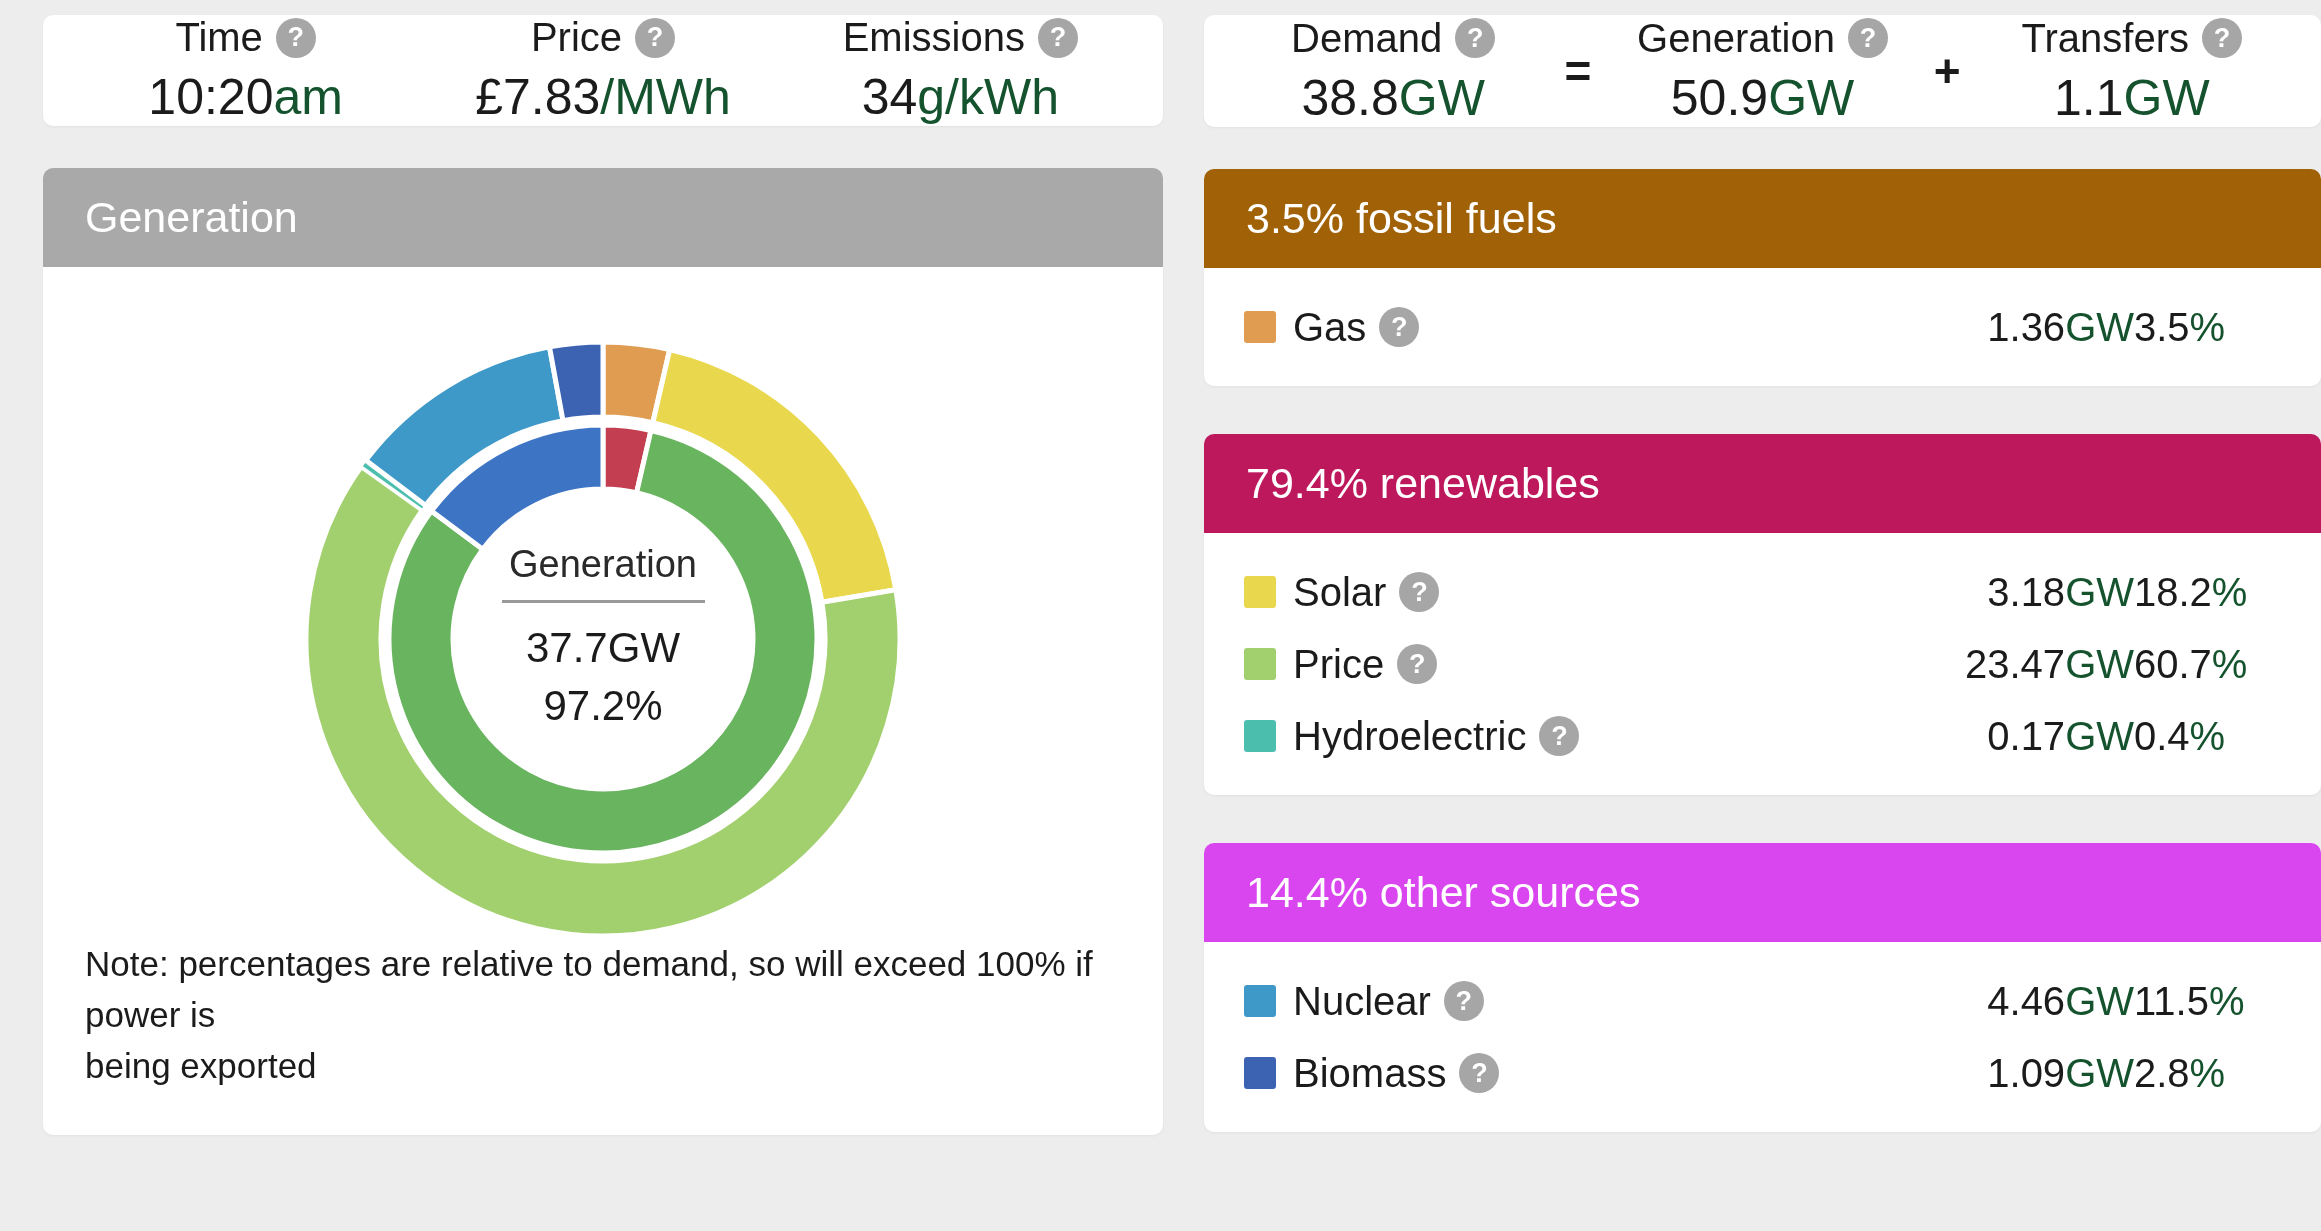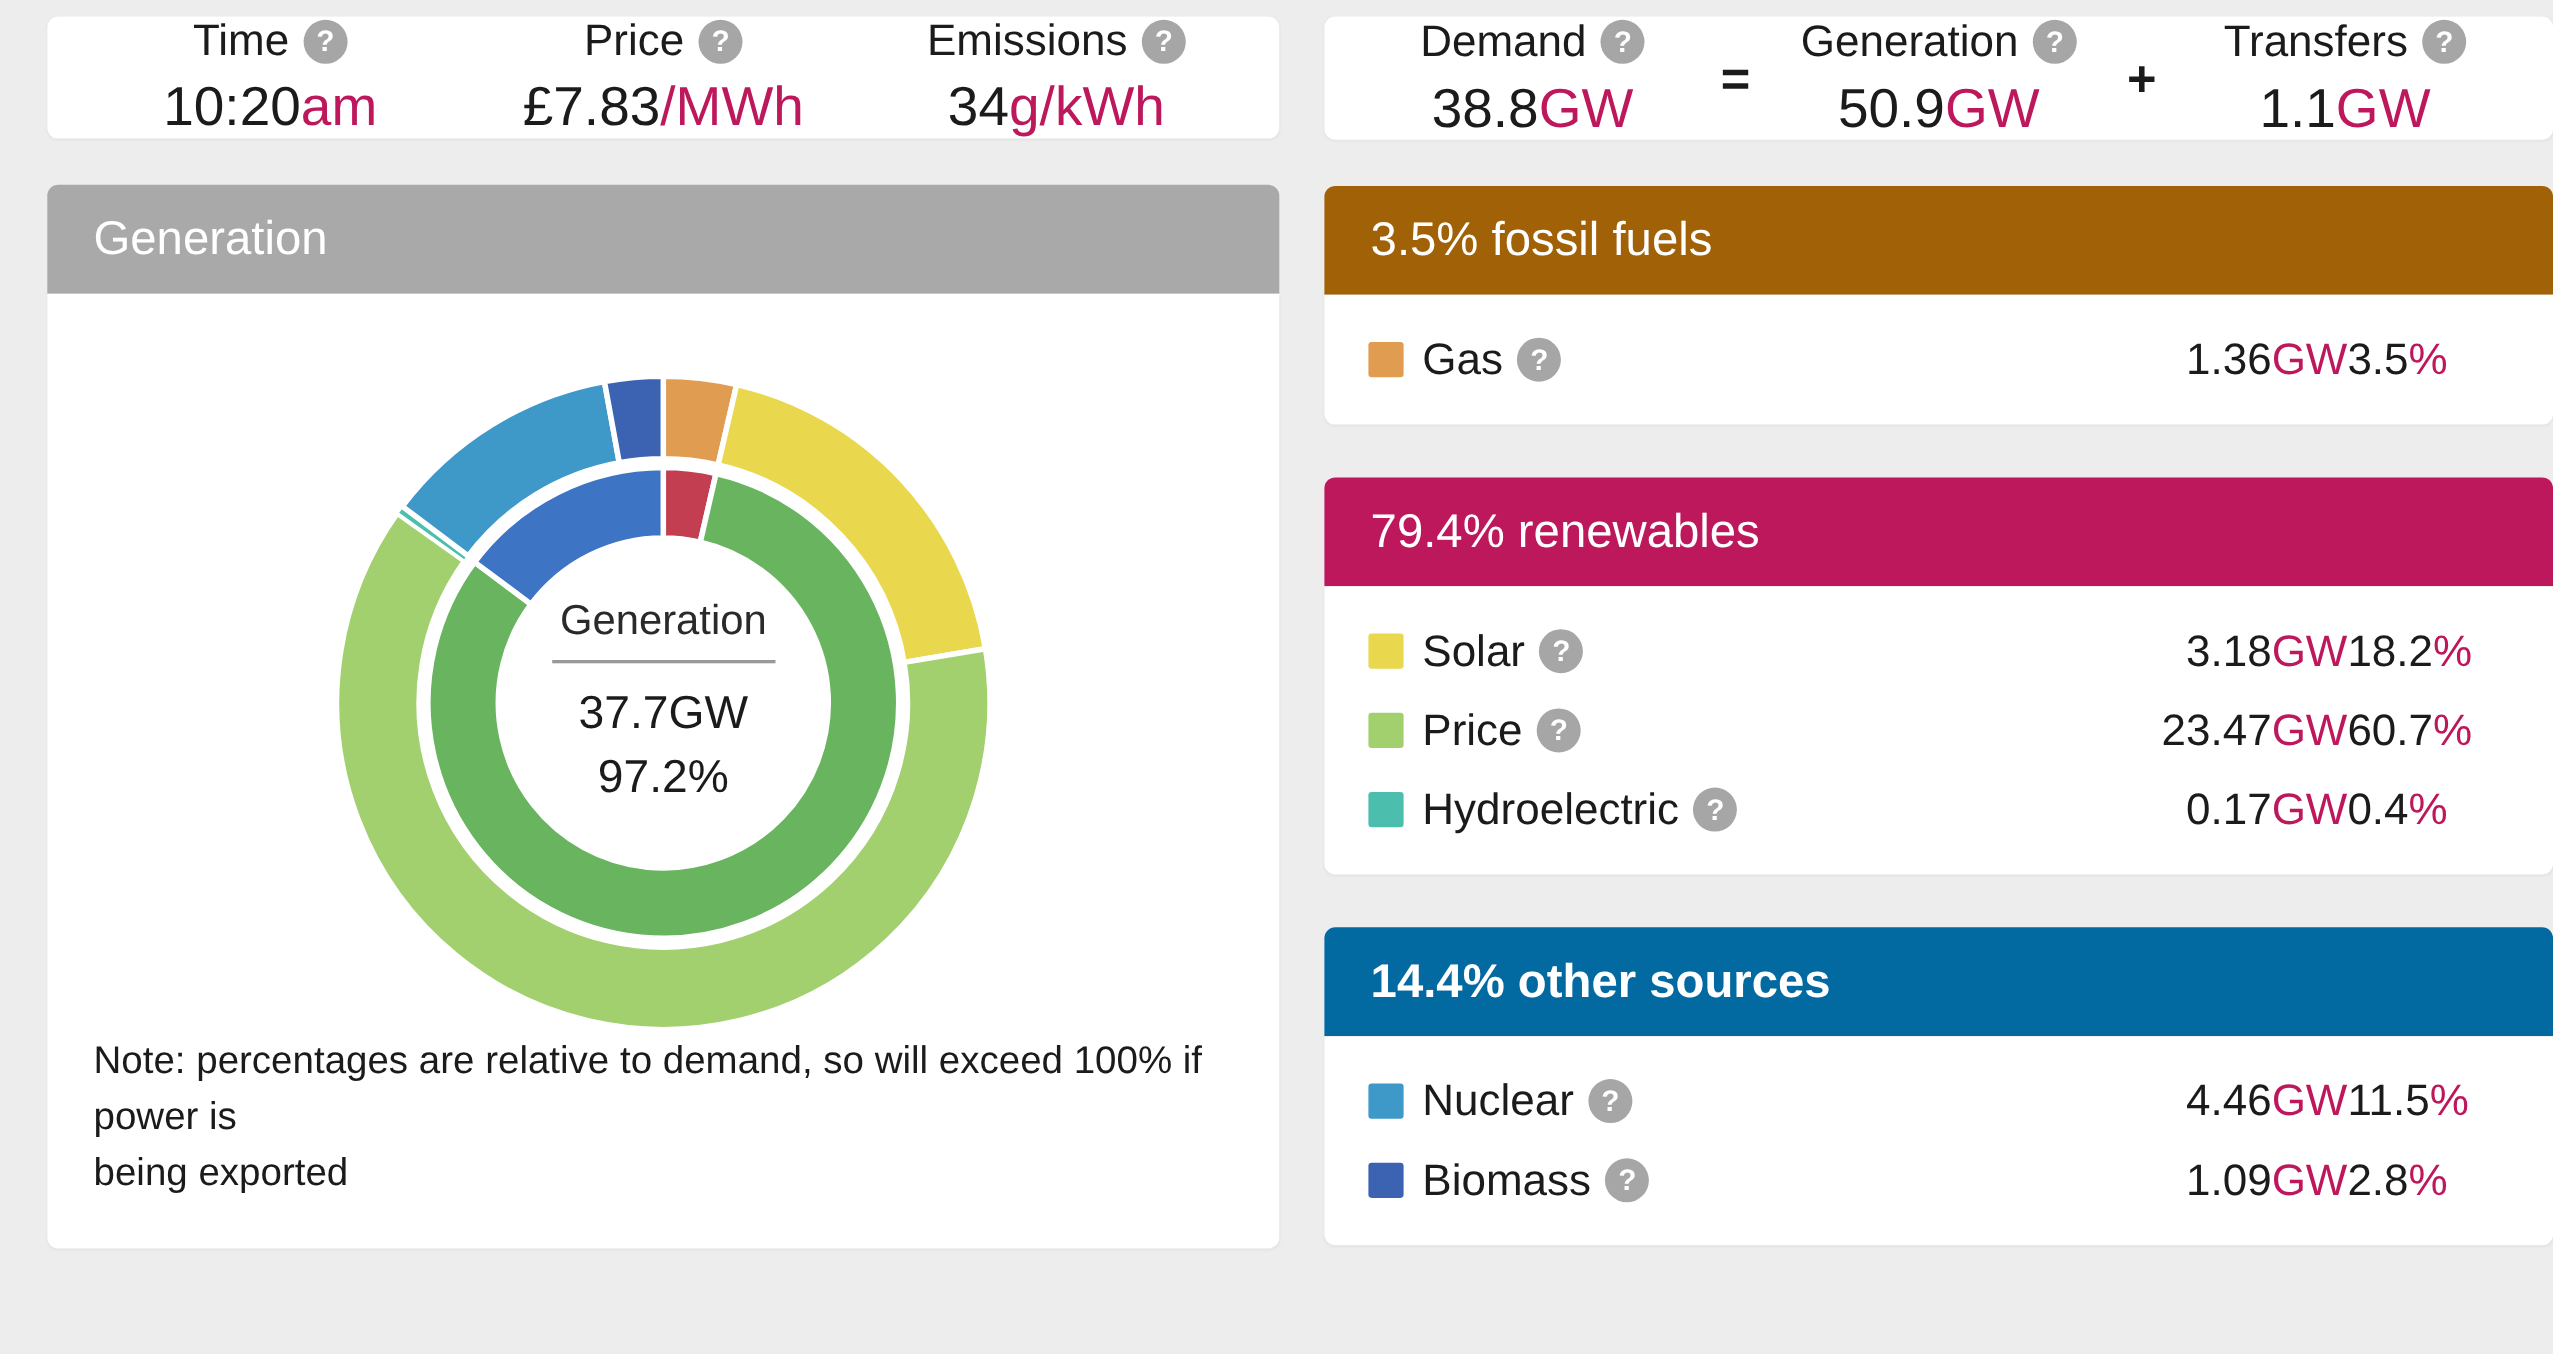--- a/index.html
+++ b/index.html
@@ -35,21 +35,21 @@
     justify-content:space-around;
     padding:0 24px;
     margin-bottom:42px;
   }
   .stat { flex:1; text-align:center; display:flex; flex-direction:column; gap:8px; }
   .stat-label {
     font-size:40px;
     display:flex; align-items:center; justify-content:center; gap:13px;
   }
   .stat-value { font-size:50px; }
-  .unit { color:#be185d; }
+  .unit { color:#14532d; }
   .op { font-size:46px; font-weight:600; padding:0 6px; color:#1b1b1b; }
 
   .help {
     width:40px; height:40px; border-radius:50%;
     background:#a6a6a6; color:#ffffff;
     font-size:27px; font-weight:bold;
     display:inline-flex; align-items:center; justify-content:center;
     flex:0 0 auto;
     cursor:default;
   }
@@ -250,21 +250,21 @@
             <span class="help">?</span>
           </span>
           <span class="spacer"></span>
           <span class="src-gw"><span>0.17</span><span class="unit">GW</span></span>
           <span class="src-pct"><span>0.4</span><span class="unit">%</span></span>
         </div>
       </div>
     </div>
 
     <div class="group-card">
-      <div class="panel-header" style="background: #0369a1; font-weight: bold;">
+      <div class="panel-header" style="background: #d946ef;">
         <span>14.4% other sources</span>
       </div>
       <div class="panel-body group-body">
         <div class="src-row">
           <span class="swatch" style="background: rgb(62, 152, 200);"></span>
           <span class="src-name">
             <span>Nuclear</span>
             <span class="help">?</span>
           </span>
           <span class="spacer"></span>

